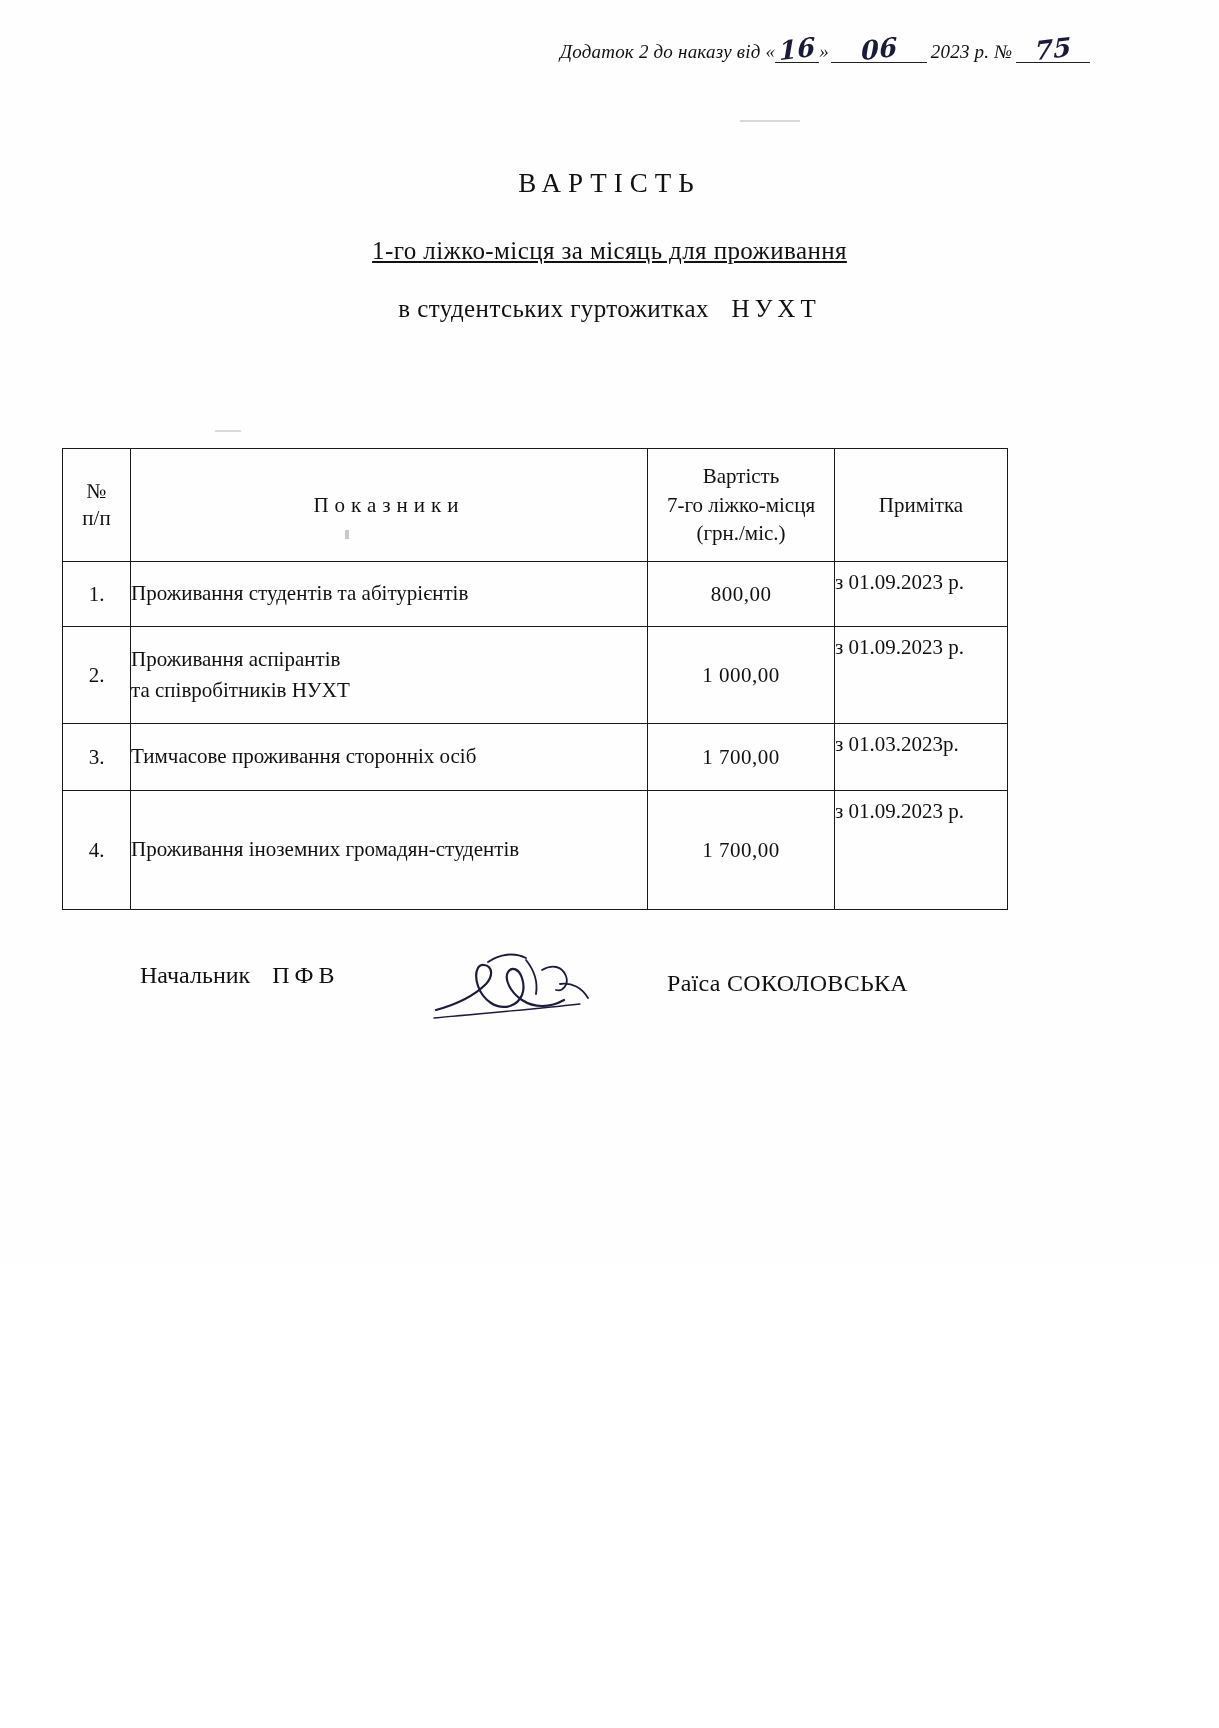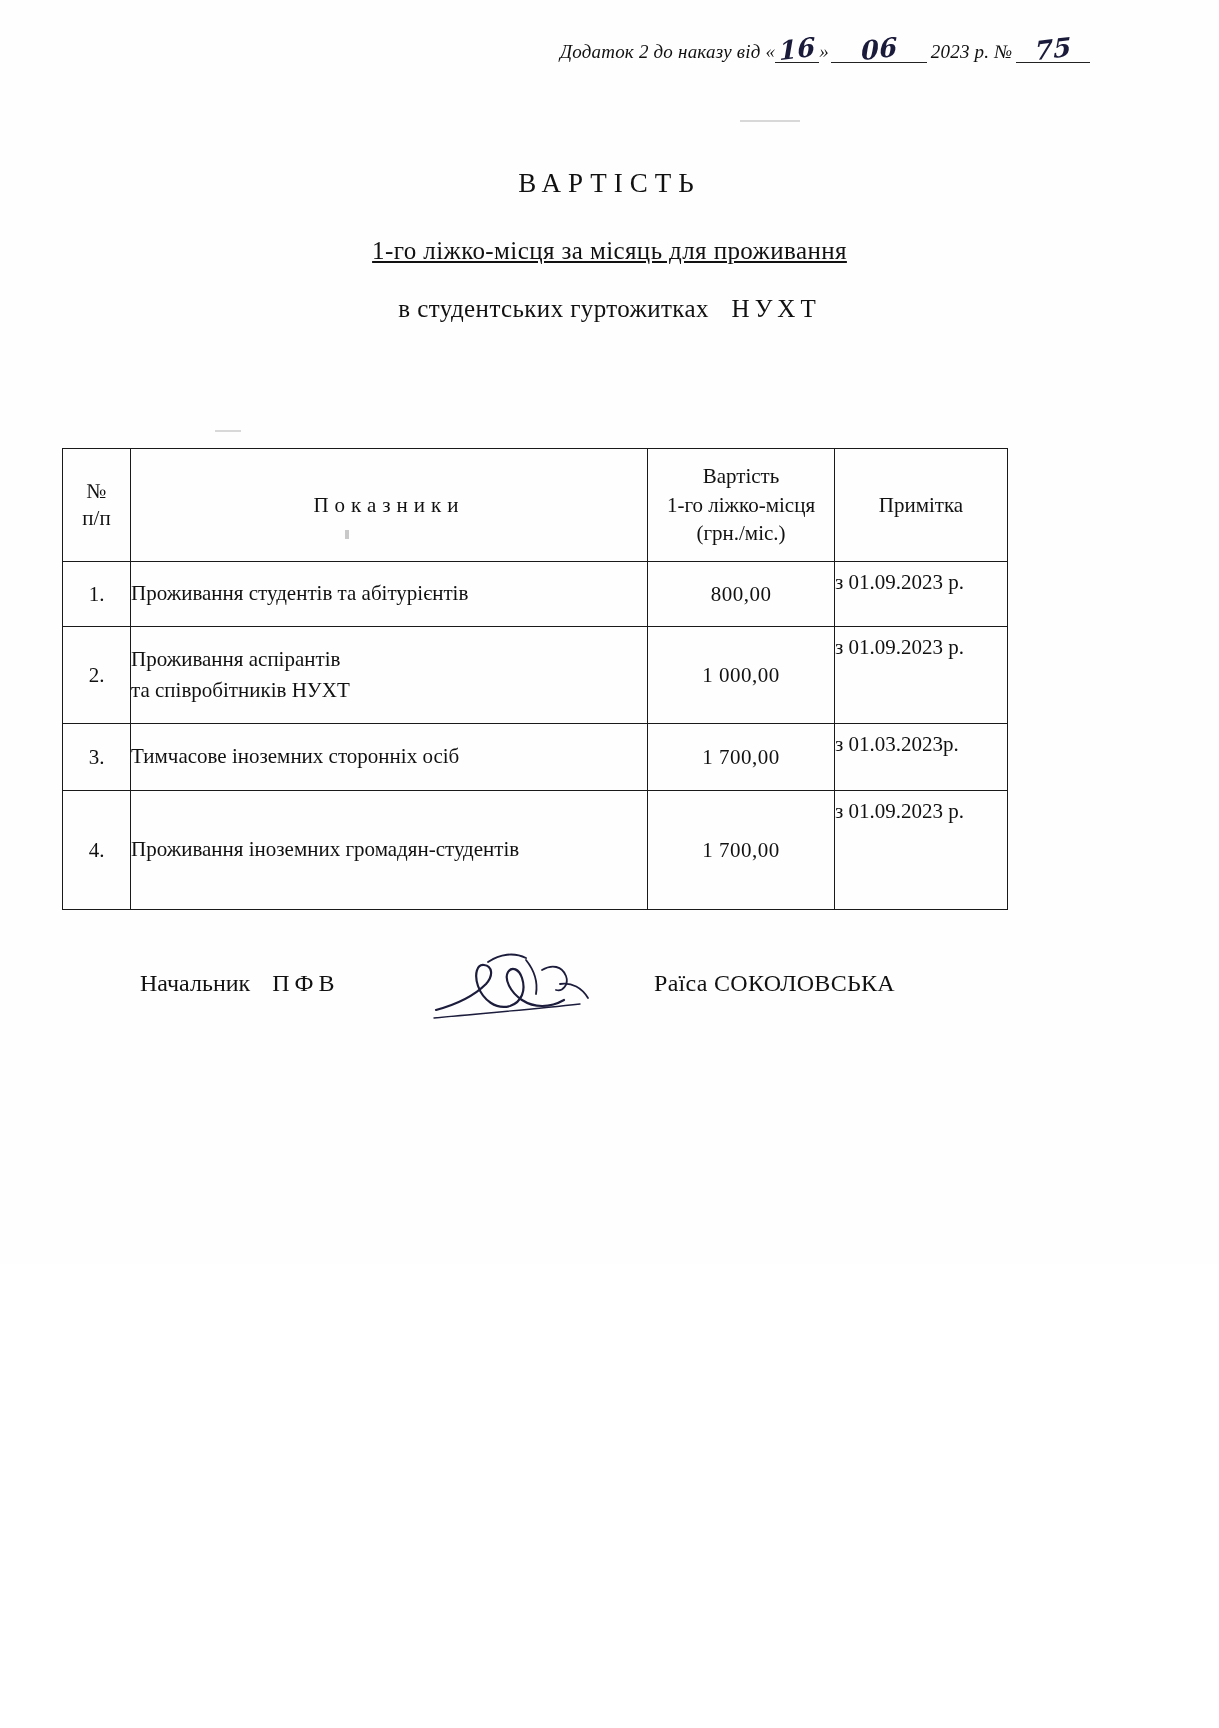--- a/index.html
+++ b/index.html
@@ -150,34 +150,34 @@
   .signature-row {
     position: absolute;
     top: 958px;
     left: 140px;
     width: 940px;
     height: 80px;
   }
   .sig-role {
     position: absolute;
     left: 0;
-    top: 12px;
+    top: 4px;
     font-size: 24px;
   }
   .sig-role .rolesp { letter-spacing: 5px; }
   .sig-mark {
     position: absolute;
     left: 290px;
     top: -10px;
     width: 190px;
     height: 80px;
   }
   .sig-name {
     position: absolute;
-    left: 514px;
+    left: 527px;
     top: 12px;
     font-size: 24px;
     letter-spacing: 0.3px;
   }
   .faint-mark {
     position: absolute;
     background: #d8d8d8;
   }
   .fm1 { left: 740px; top: 120px; width: 60px; height: 2px; }
   .fm2 { left: 215px; top: 430px; width: 26px; height: 2px; }
@@ -226,21 +226,21 @@
       </colgroup>
       <thead>
         <tr>
           <th class="h-num">
             <div>№</div>
             <div>п/п</div>
           </th>
           <th class="h-name">Показники</th>
           <th class="h-price">
             <div>Вартість</div>
-            <div>1-го ліжко-місця</div>
+            <div>7-го ліжко-місця</div>
             <div>(грн./міс.)</div>
           </th>
           <th class="h-note">Примітка</th>
         </tr>
       </thead>
       <tbody>
 
         <tr class="row-h1">
           <td class="cell-num">1.</td>
           <td class="cell-name">Проживання студентів та абітурієнтів</td>
@@ -253,21 +253,21 @@
           <td class="cell-name">
             <div>Проживання аспірантів</div>
             <div>та співробітників НУХТ</div>
           </td>
           <td class="cell-price">1 000,00</td>
           <td class="cell-note top-align">з 01.09.2023 р.</td>
         </tr>
 
         <tr class="row-h3">
           <td class="cell-num">3.</td>
-          <td class="cell-name">Тимчасове іноземних сторонніх осіб</td>
+          <td class="cell-name">Тимчасове проживання сторонніх осіб</td>
           <td class="cell-price">1 700,00</td>
           <td class="cell-note top-align">з 01.03.2023р.</td>
         </tr>
 
         <tr class="row-h4">
           <td class="cell-num">4.</td>
           <td class="cell-name">Проживання іноземних громадян-студентів</td>
           <td class="cell-price">1 700,00</td>
           <td class="cell-note top-align">з 01.09.2023 р.</td>
         </tr>

